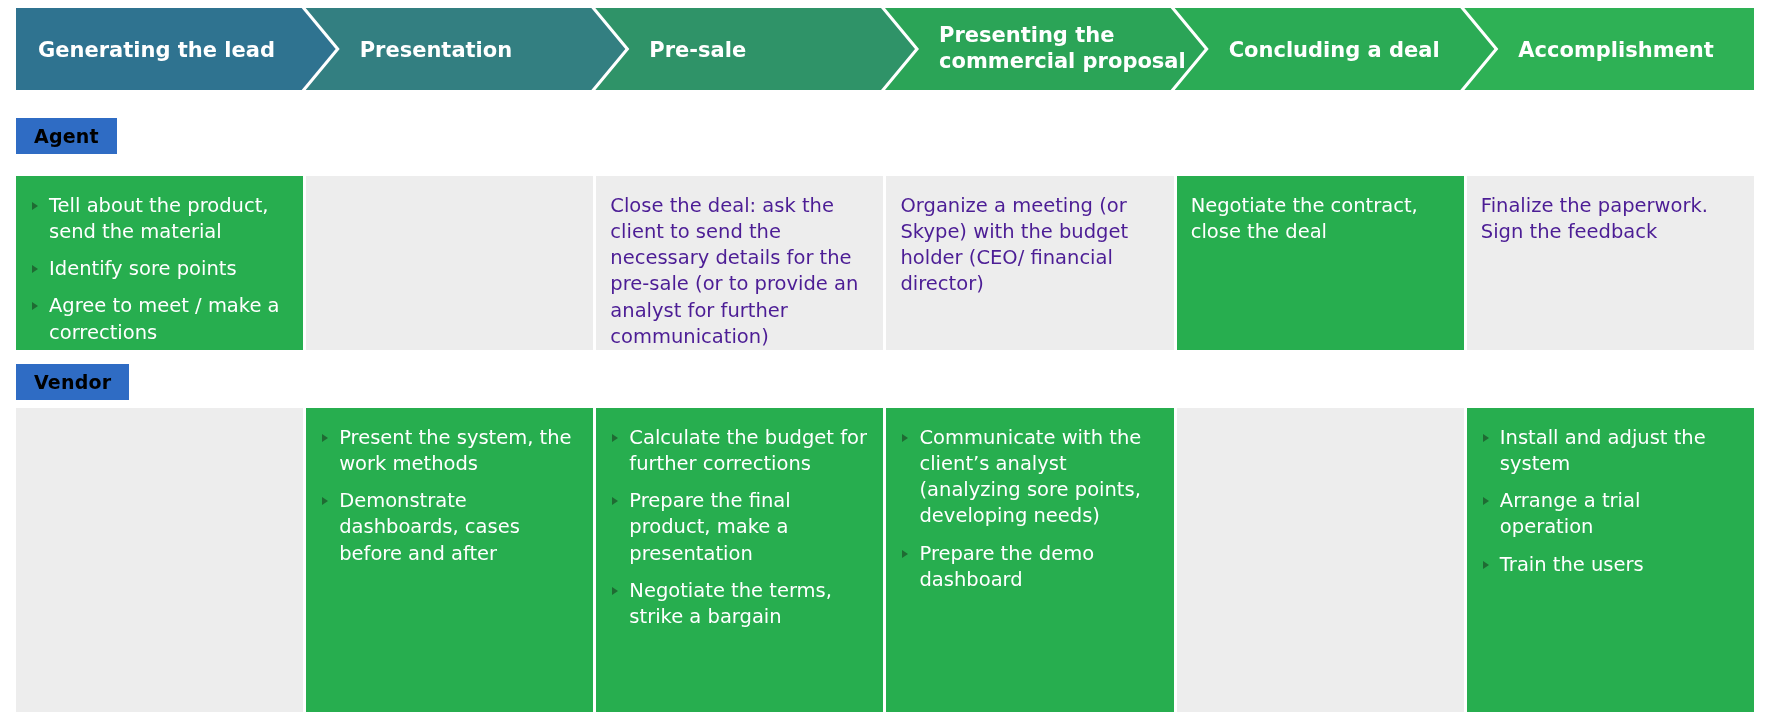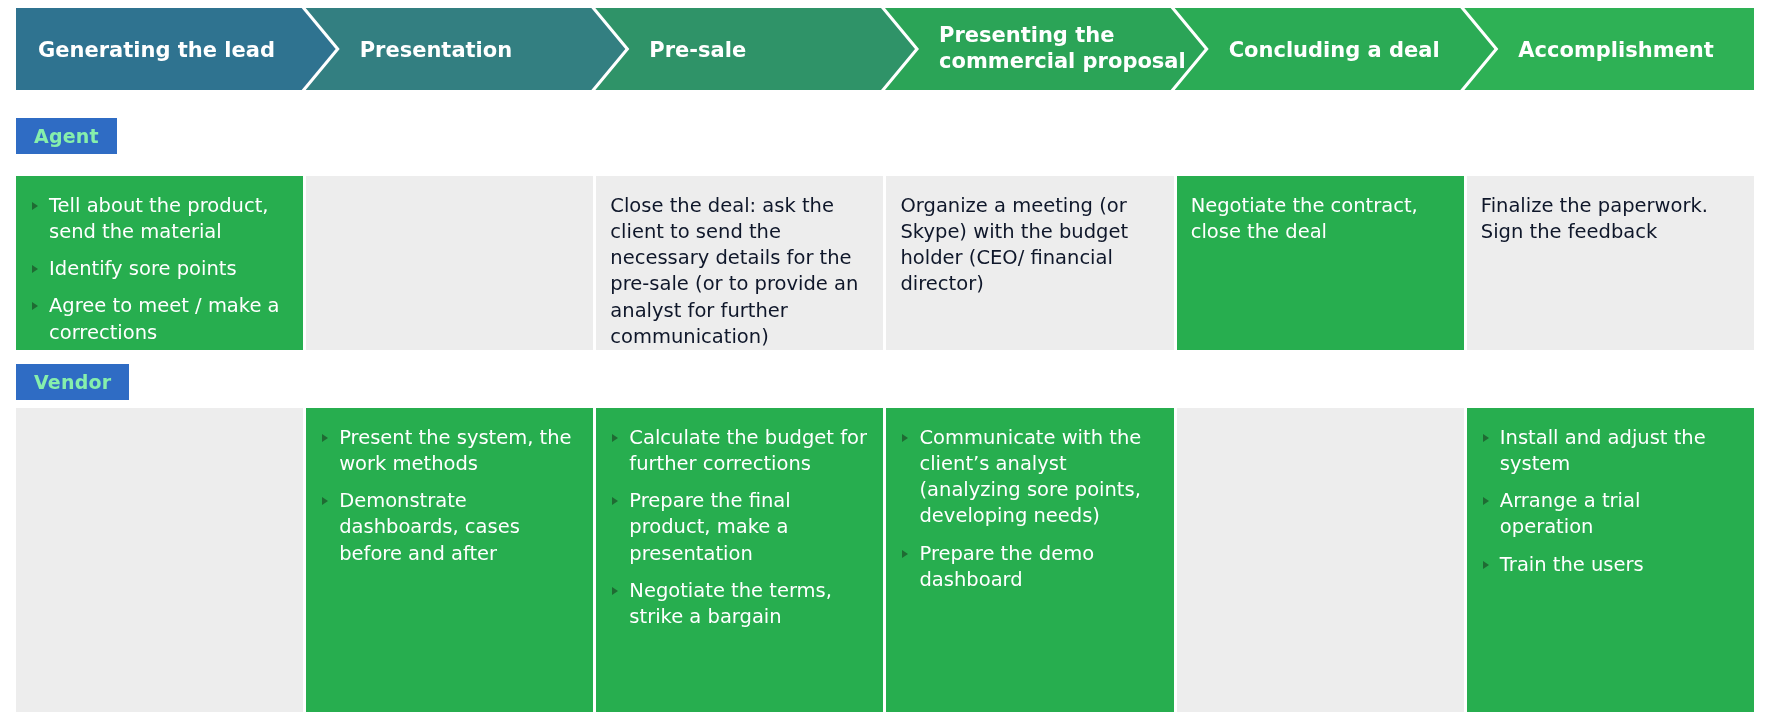--- a/index.html
+++ b/index.html
@@ -25,21 +25,21 @@
     font-size: 21px;
   }
 
   
   .role-chip {
     position: absolute;
     left: 16px;
     height: 36px;
     padding: 0 18px;
     background: #2f6cc4;
-    color: #86efac;
+    color: #000000;
     font-size: 19px;
     font-weight: bold;
     display: flex;
     align-items: center;
     letter-spacing: 0.2px;
   }
   #agent-chip  { top: 118px; }
   #vendor-chip { top: 364px; }
 
   
@@ -56,21 +56,21 @@
 
   .cell {
     background: #ededed;
     padding: 17px 16px 10px 14px;
     overflow: hidden;
   }
   .cell.green { background: #27ae4f; }
   .cell.empty { }
 
   .cell-para {
-    color: #0f172a;
+    color: #4c1d95;
     font-size: 19.5px;
     line-height: 1.34;
     margin: 0;
   }
   .cell.green .cell-para { color: #ffffff; }
 
   ul.bullets {
     list-style: none;
     margin: 0;
     padding: 0;

